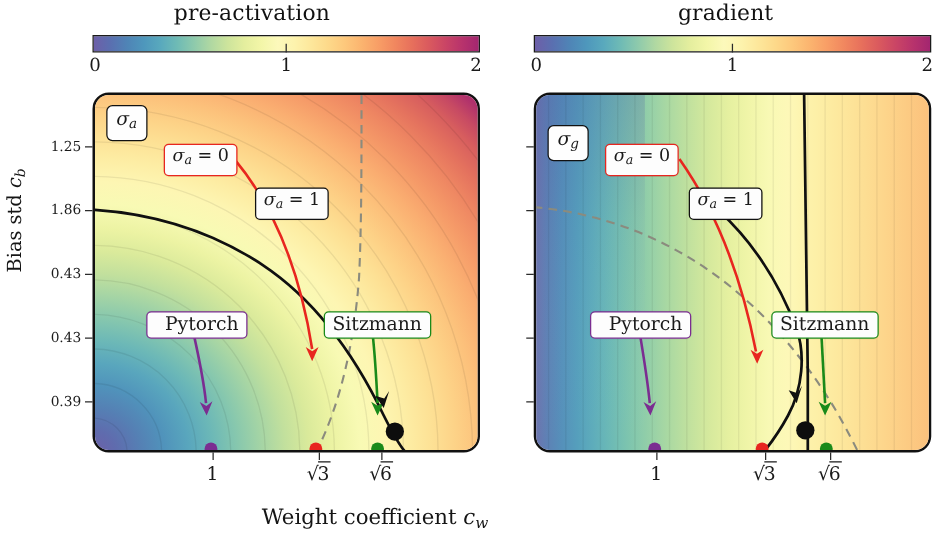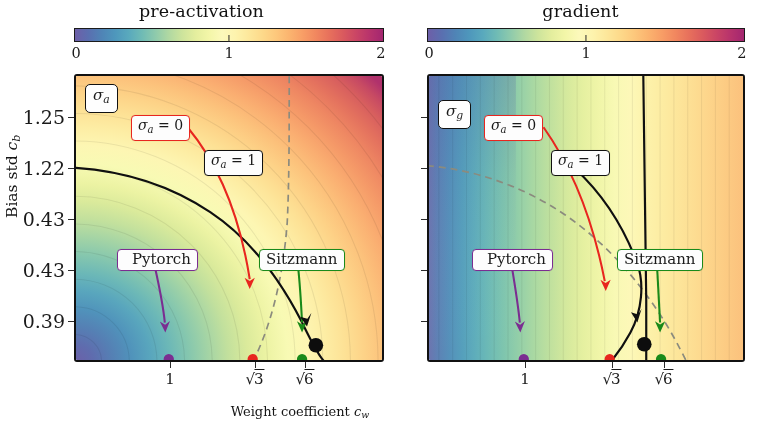--- a/index.html
+++ b/index.html
@@ -33,46 +33,46 @@
   .cbar-labels span{
     position:absolute;font-size:14.5px;color:#1a1a1a;transform:translateX(-50%);
     top:0;line-height:20px;
   }
 
   
   .axes{position:absolute;overflow:visible;}
   #axes-left{left:62px;top:74px;width:310px;height:288px;}
   #axes-right{left:427px;top:74px;width:318px;height:288px;}
   .axes-clip{
-    position:absolute;inset:0;border-radius:3px;overflow:hidden;
+    position:absolute;inset:0;border-radius:13px;overflow:hidden;
     border:2.4px solid #111;box-sizing:border-box;
   }
   .heat{position:absolute;inset:-2px;}
   .heat svg{display:block;width:100%;height:100%;}
 
   
   .ytick{position:absolute;left:-6px;width:6px;height:1.3px;background:#2b2b2b;}
   .ytick-label{
-    position:absolute;right:100%;margin-right:9px;font-size:19px;
+    position:absolute;right:100%;margin-right:9px;font-size:11px;
     color:#1a1a1a;white-space:nowrap;transform:translateY(-50%);
   }
   .xtick{position:absolute;bottom:-6px;width:1.3px;height:6px;background:#2b2b2b;}
   .xtick-label{
     position:absolute;top:100%;margin-top:8px;font-size:15px;color:#1a1a1a;
     white-space:nowrap;transform:translateX(-50%);
   }
 
   
   #ylabel{
     position:absolute;left:3px;top:218px;transform-origin:0 0;
     transform:rotate(-90deg);font-size:15.5px;white-space:nowrap;color:#151515;
   }
   #xlabel{
     position:absolute;left:0;top:404px;width:600px;text-align:center;
-    font-size:13px;color:#151515;
+    font-size:17px;color:#151515;
   }
 
   
   .abox{
     position:absolute;background:#fdfdfd;border-radius:4px;
     padding:1px 6px 2px 6px;font-size:14px;line-height:17px;white-space:nowrap;
     box-shadow:0 0 0 0.5px rgba(0,0,0,.05);
   }
   .abox.blk{border:1.6px solid #111;}
   .abox.red{border:1.6px solid #e8261f;}
@@ -106,21 +106,21 @@
         <span style="left:50%">1</span>
         <span style="left:99%">2</span>
       </div>
     </div>
 
     <div class="axes" id="axes-left">
 
       <div class="ytick" style="top:43px"></div>
       <div class="ytick-label" style="top:43px">1.25</div>
       <div class="ytick" style="top:94px"></div>
-      <div class="ytick-label" style="top:94px">1.22</div>
+      <div class="ytick-label" style="top:94px">1.86</div>
       <div class="ytick" style="top:145px"></div>
       <div class="ytick-label" style="top:145px">0.43</div>
       <div class="ytick" style="top:196px"></div>
       <div class="ytick-label" style="top:196px">0.43</div>
       <div class="ytick" style="top:247px"></div>
       <div class="ytick-label" style="top:247px">0.39</div>
 
       <div class="xtick" style="left:96px"></div>
       <div class="xtick-label" style="left:96px">1</div>
       <div class="xtick" style="left:181px">

